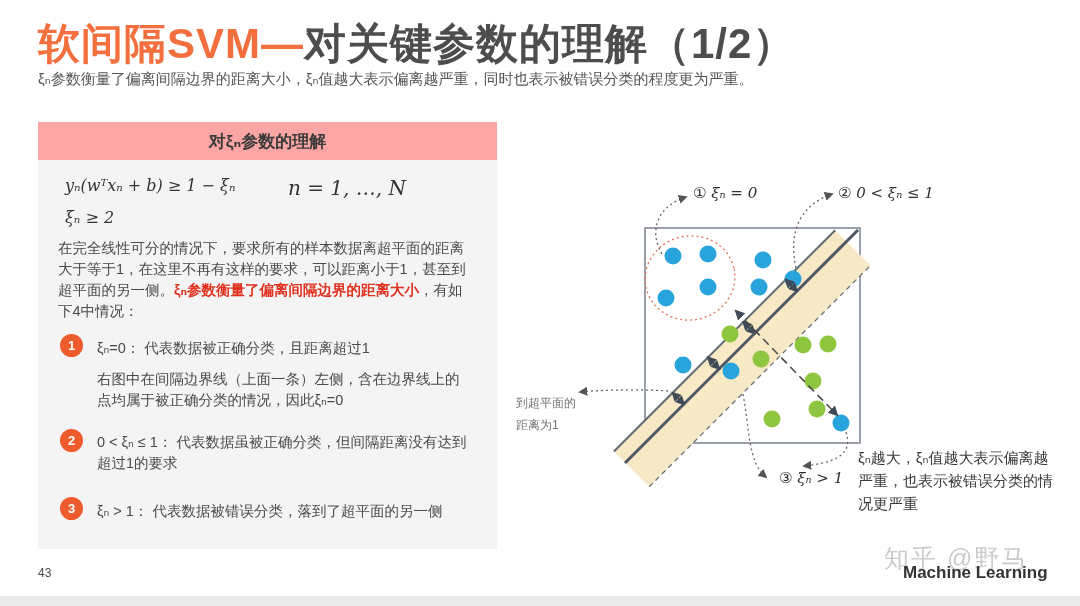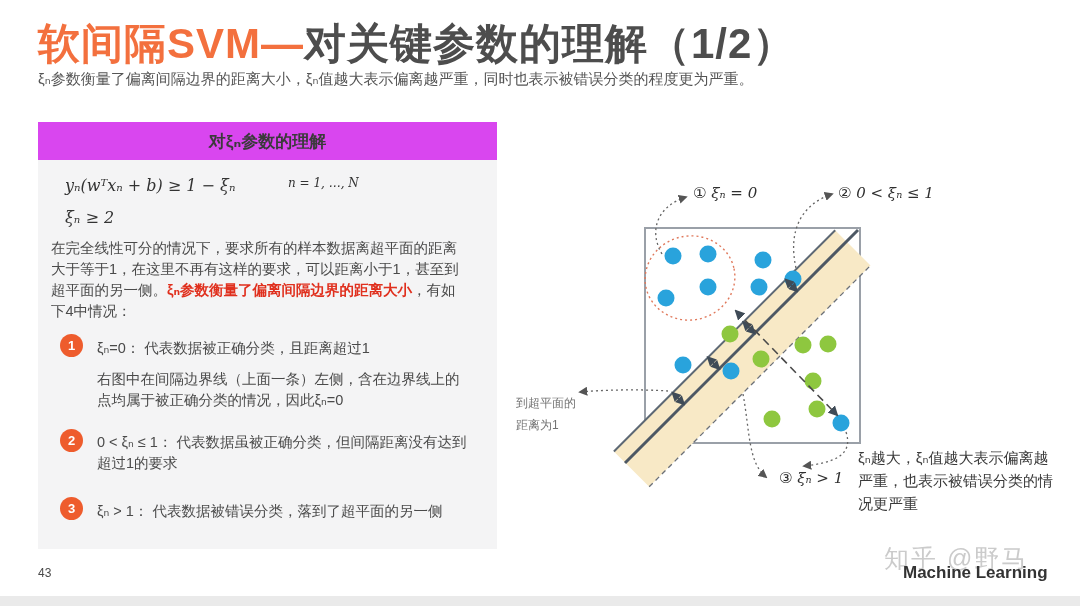--- a/index.html
+++ b/index.html
@@ -8,30 +8,30 @@
     font-family:"Liberation Sans","DejaVu Sans",sans-serif;
     overflow:hidden;color:#444;
   }
   .abs{position:absolute;}
   
   .slide-title{left:38px;top:16px;font-size:42px;font-weight:bold;letter-spacing:1px;color:#4d4d4d;}
   .slide-title .hl{color:#f3703e;}
   .subtitle{left:38px;top:70px;font-size:15px;color:#555;}
   
   .panel-header{
-    left:38px;top:122px;width:459px;height:38px;background:#d946ef;
+    left:38px;top:122px;width:459px;height:38px;background:#fca5a5;
     display:flex;align-items:center;justify-content:center;
     font-size:17px;font-weight:bold;color:#3a3a3a;
   }
   .panel-body{left:38px;top:160px;width:459px;height:389px;background:#f4f4f5;}
   .math{font-family:"DejaVu Serif","DejaVu Sans",serif;font-style:italic;}
   .formula-main{left:65px;top:176px;font-size:16px;color:#333;}
-  .formula-range{left:288px;top:176px;font-size:12px;color:#333;}
+  .formula-range{left:288px;top:176px;font-size:20px;color:#333;}
   .formula-constraint{left:65px;top:208px;font-size:16px;color:#333;}
-  .paragraph{left:51px;top:238px;width:414px;font-size:14.5px;line-height:21px;color:#4a4a4a;}
+  .paragraph{left:58px;top:238px;width:414px;font-size:14.5px;line-height:21px;color:#4a4a4a;}
   .paragraph .red{color:#e0301e;font-weight:bold;}
   .num-circle{
     width:23px;height:23px;border-radius:50%;background:#ee5c2d;color:#fff;
     display:flex;align-items:center;justify-content:center;font-size:13px;font-weight:bold;
   }
   .c1{left:60px;top:334px;} .c2{left:60px;top:429px;} .c3{left:60px;top:497px;}
   .item-text{font-size:14.5px;line-height:21px;color:#4a4a4a;}
   .t1{left:97px;top:338px;width:380px;}
   .s1{left:97px;top:369px;width:366px;}
   .t2{left:97px;top:432px;width:372px;}

